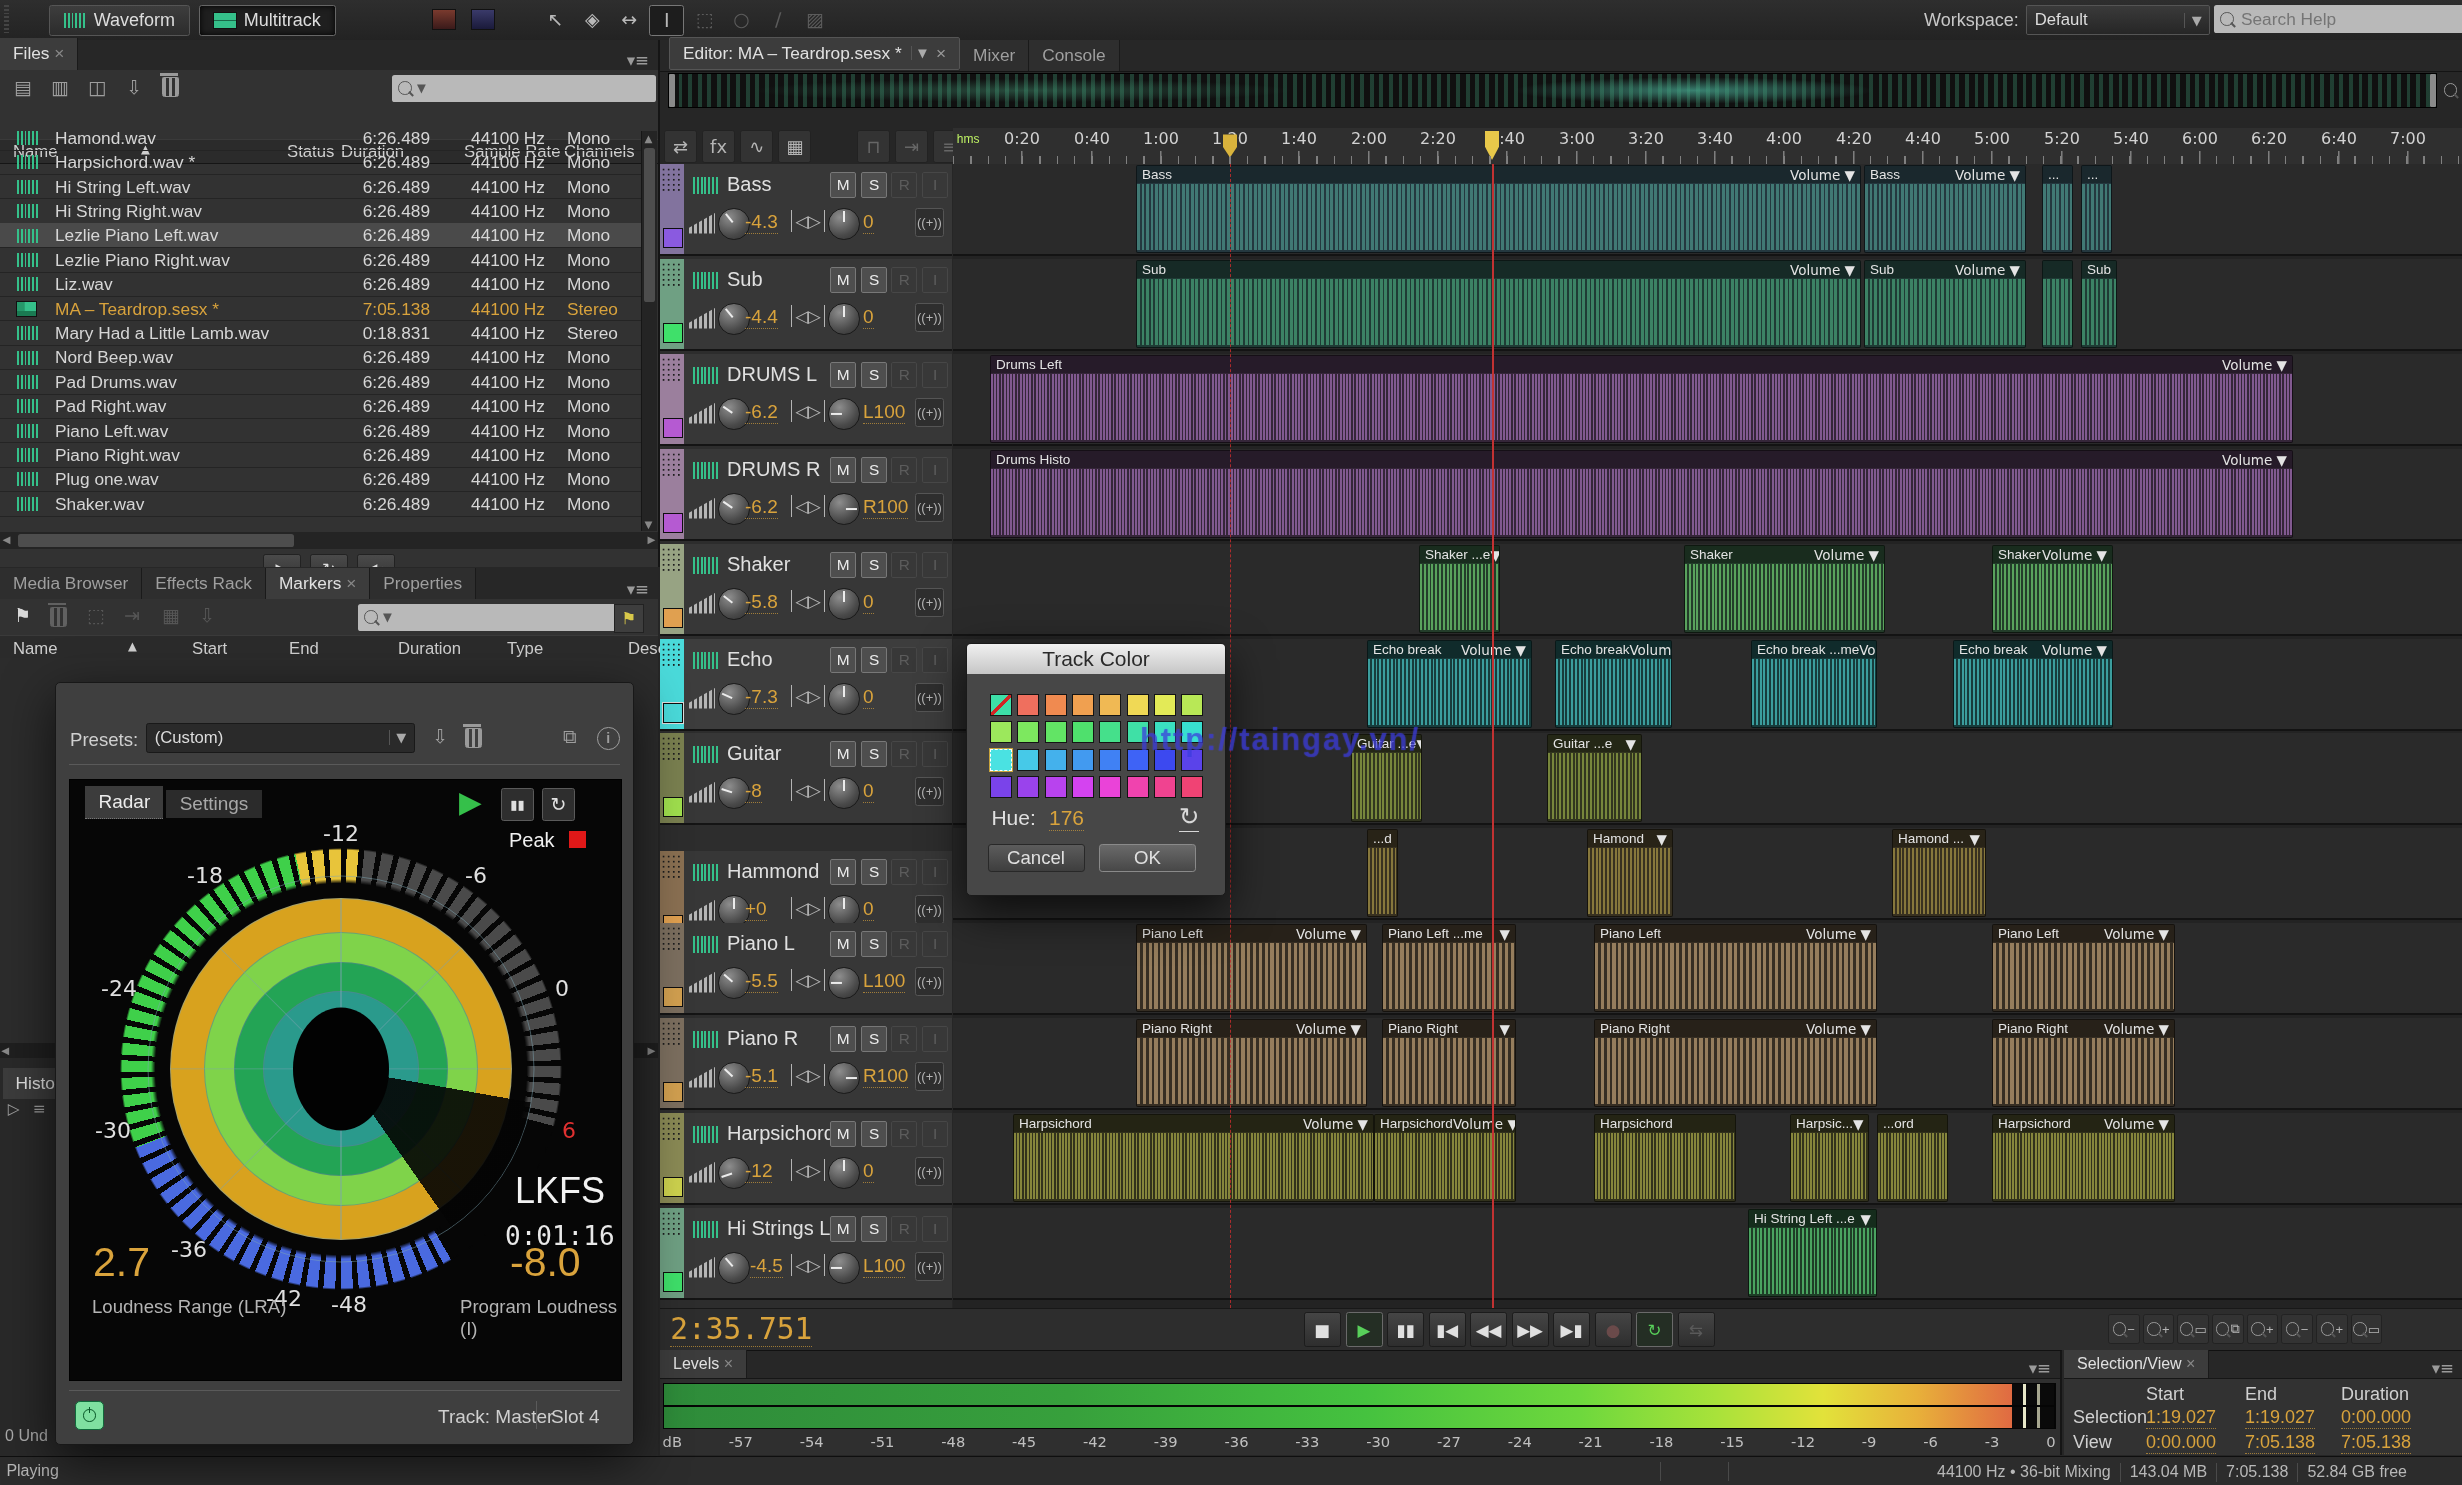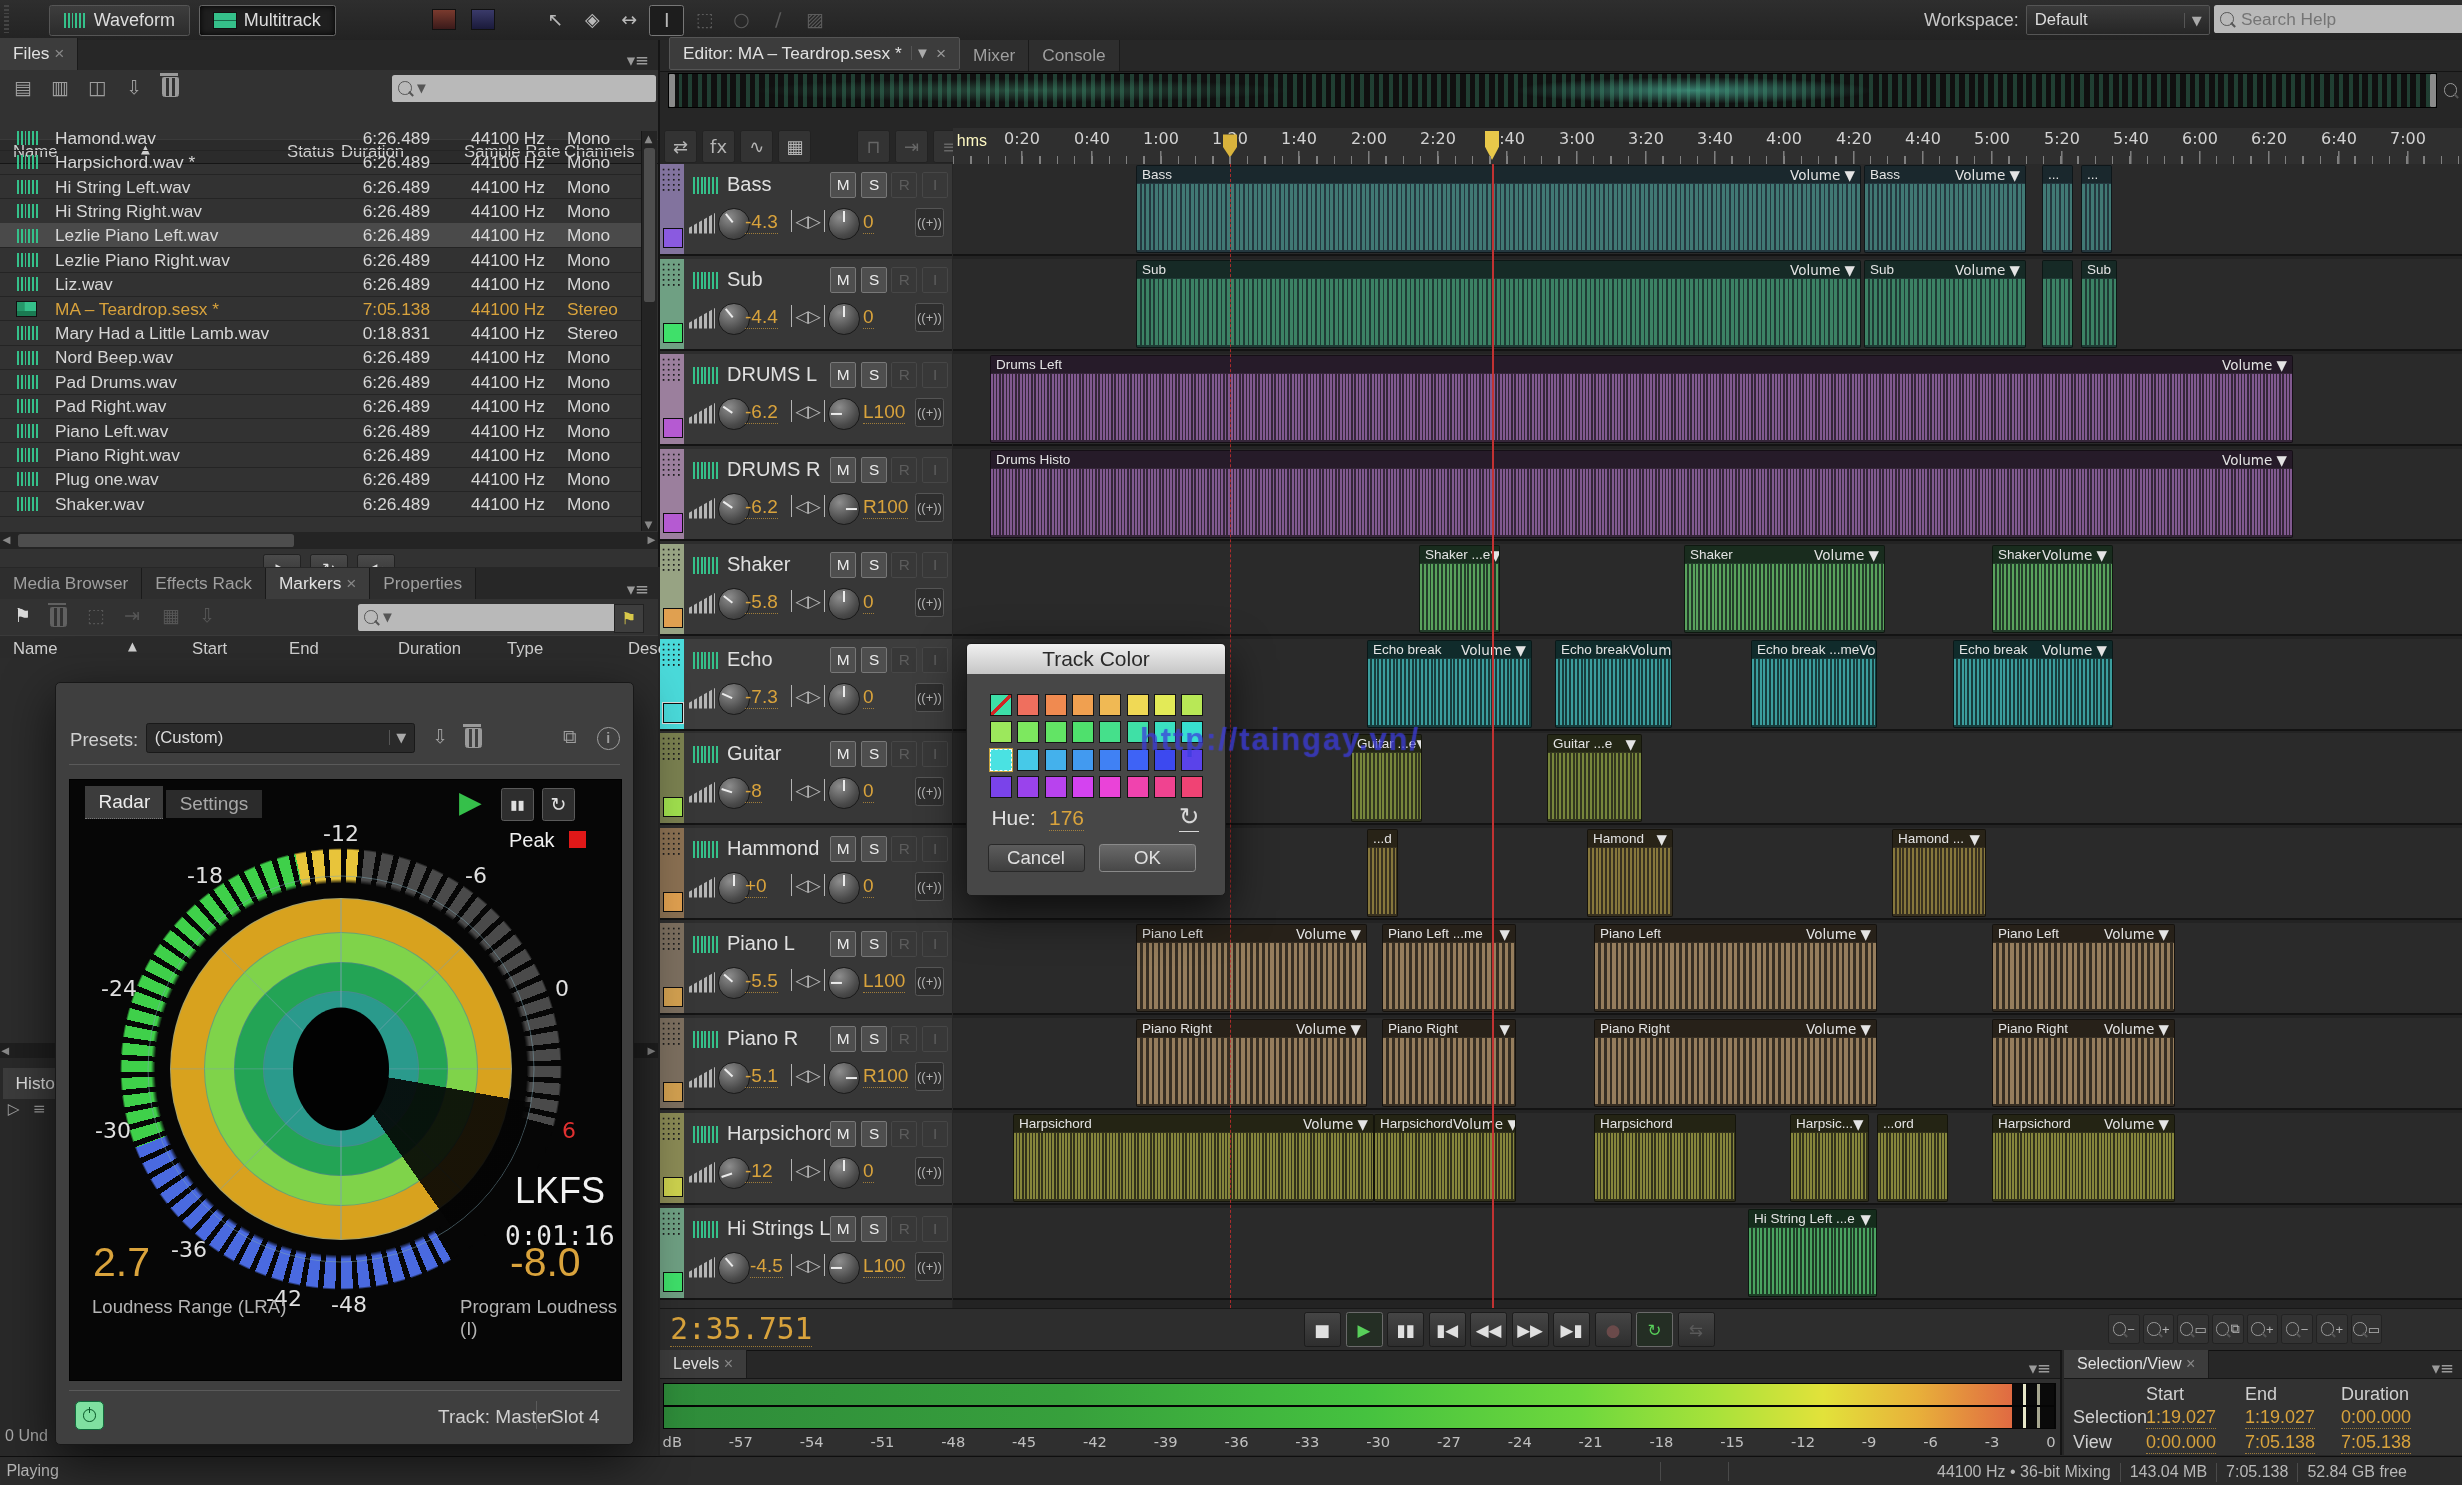--- a/index.html
+++ b/index.html
@@ -512,21 +512,21 @@
       <div class="sbtn ico">∿</div>
       <div class="sbtn ico">▦</div>
     </div>
   <div class="abs" style="left:857px;top:130px;display:flex;gap:5.1px" id="tools-extra">
       <div class="sbtn ico dim" style="color: rgb(102, 102, 102);">⊓</div>
       <div class="sbtn ico dim" style="color: rgb(102, 102, 102);">⇥</div>
       <div class="sbtn ico dim" style="color: rgb(102, 102, 102);">≡</div>
     </div>
 
   <div class="abs" id="ruler">
-    <span class="abs" style="left:3.8px;top:3.8px;font-size:16px;color:#fef9c3">hms</span>
+    <span class="abs" style="left:3.8px;top:3.8px;font-size:12px;color:#bef264">hms</span>
     <div id="ruler-ticks">
         <div class="rtick" style="left: 69px;">0:20</div>
         <div class="rline" style="left: 69px;"></div>
         <div class="rtick" style="left: 139px;">0:40</div>
         <div class="rline" style="left: 139px;"></div>
         <div class="rtick" style="left: 208px;">1:00</div>
         <div class="rline" style="left: 208px;"></div>
         <div class="rtick" style="left: 277px;">1:20</div>
         <div class="rline" style="left: 277px;"></div>
         <div class="rtick" style="left: 346px;">1:40</div>
@@ -716,21 +716,21 @@
           <div class="needle" style="transform: rotate(-72deg);"></div>
         </div>
         <div class="kval hot" style="left: 85px; top: 47px;">-8</div>
         <div class="istereo" style="left: 131px; top: 46px;">◁▷</div>
         <div class="knob" style="left: 168px; top: 44px;">
           <div class="needle" style="transform: rotate(0deg);"></div>
         </div>
         <div class="kval hot" style="left: 203px; top: 47px;">0</div>
         <div class="isends" style="left: 255px; top: 44px;">((+))</div>
       </div>
-      <div class="thead" style="top: 664px;">
+      <div class="thead" style="top: 687px;">
         <div class="strip" style="background: rgb(138, 112, 82);"></div>
         <div class="dots"></div>
         <div class="chip" style="background: rgb(224, 160, 80);"></div>
         <div class="twave"></div>
         <div class="tname">Hammond</div>
         <div class="msri on" style="left: 170px;">M</div>
         <div class="msri on" style="left: 201px;">S</div>
         <div class="msri off" style="left: 231px;">R</div>
         <div class="msri off" style="left: 262px;">I</div>
         <div class="imeter" style="left: 29px; top: 49px;"></div>

